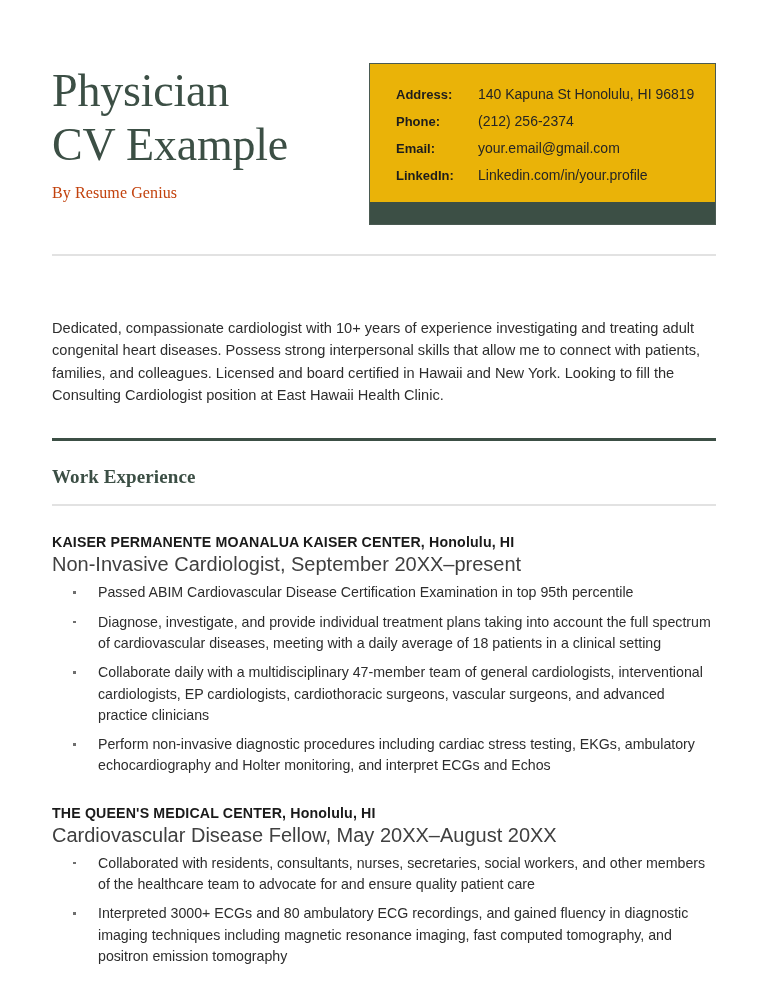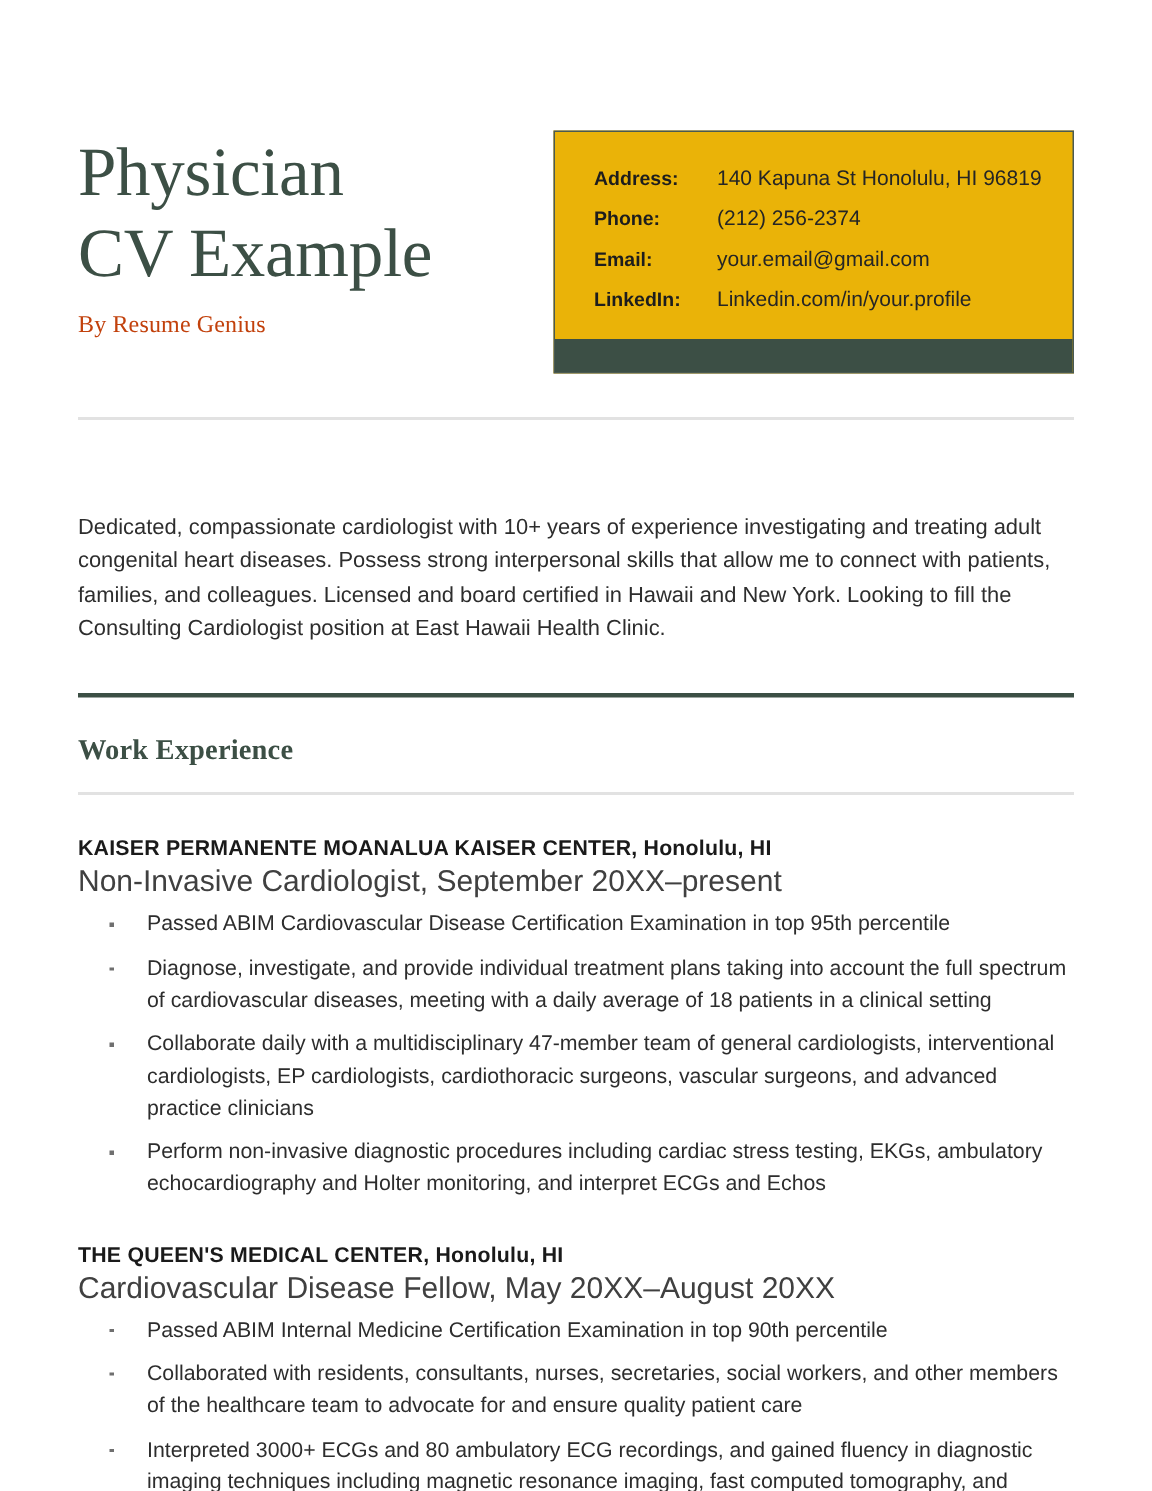--- a/index.html
+++ b/index.html
@@ -22,21 +22,20 @@
     box-sizing: border-box;
     padding: 0 52px;
   }
 
   
   .header {
     display: flex;
     align-items: flex-start;
     justify-content: space-between;
     padding-top: 62px;
-    margin-top: 24px;
   }
 
   .title-block {
     width: 300px;
     padding-top: 2px;
   }
 
   .doc-title {
     font-family: "Liberation Serif", serif;
     font-size: 46px;
@@ -244,21 +243,20 @@
         <li class="bullet">Diagnose, investigate, and provide individual treatment plans taking into account the full spectrum of cardiovascular diseases, meeting with a daily average of 18 patients in a clinical setting</li>
         <li class="bullet">Collaborate daily with a multidisciplinary 47-member team of general cardiologists, interventional cardiologists, EP cardiologists, cardiothoracic surgeons, vascular surgeons, and advanced practice clinicians</li>
         <li class="bullet">Perform non-invasive diagnostic procedures including cardiac stress testing, EKGs, ambulatory echocardiography and Holter monitoring, and interpret ECGs and Echos</li>
       </ul>
     </div>
 
     <div class="job">
       <div class="job-title">THE QUEEN'S MEDICAL CENTER, Honolulu, HI</div>
       <div class="job-meta">Cardiovascular Disease Fellow, May 20XX–August 20XX</div>
       <ul class="bullets">
-        <li class="bullet">Passed ABIM Internal Medicine Certification Examination in top 90th percentile</li>
         <li class="bullet">Collaborated with residents, consultants, nurses, secretaries, social workers, and other members of the healthcare team to advocate for and ensure quality patient care</li>
         <li class="bullet">Interpreted 3000+ ECGs and 80 ambulatory ECG recordings, and gained fluency in diagnostic imaging techniques including magnetic resonance imaging, fast computed tomography, and positron emission tomography</li>
 
       </ul>
     </div>
 
   </div>
 
 </div>
 

